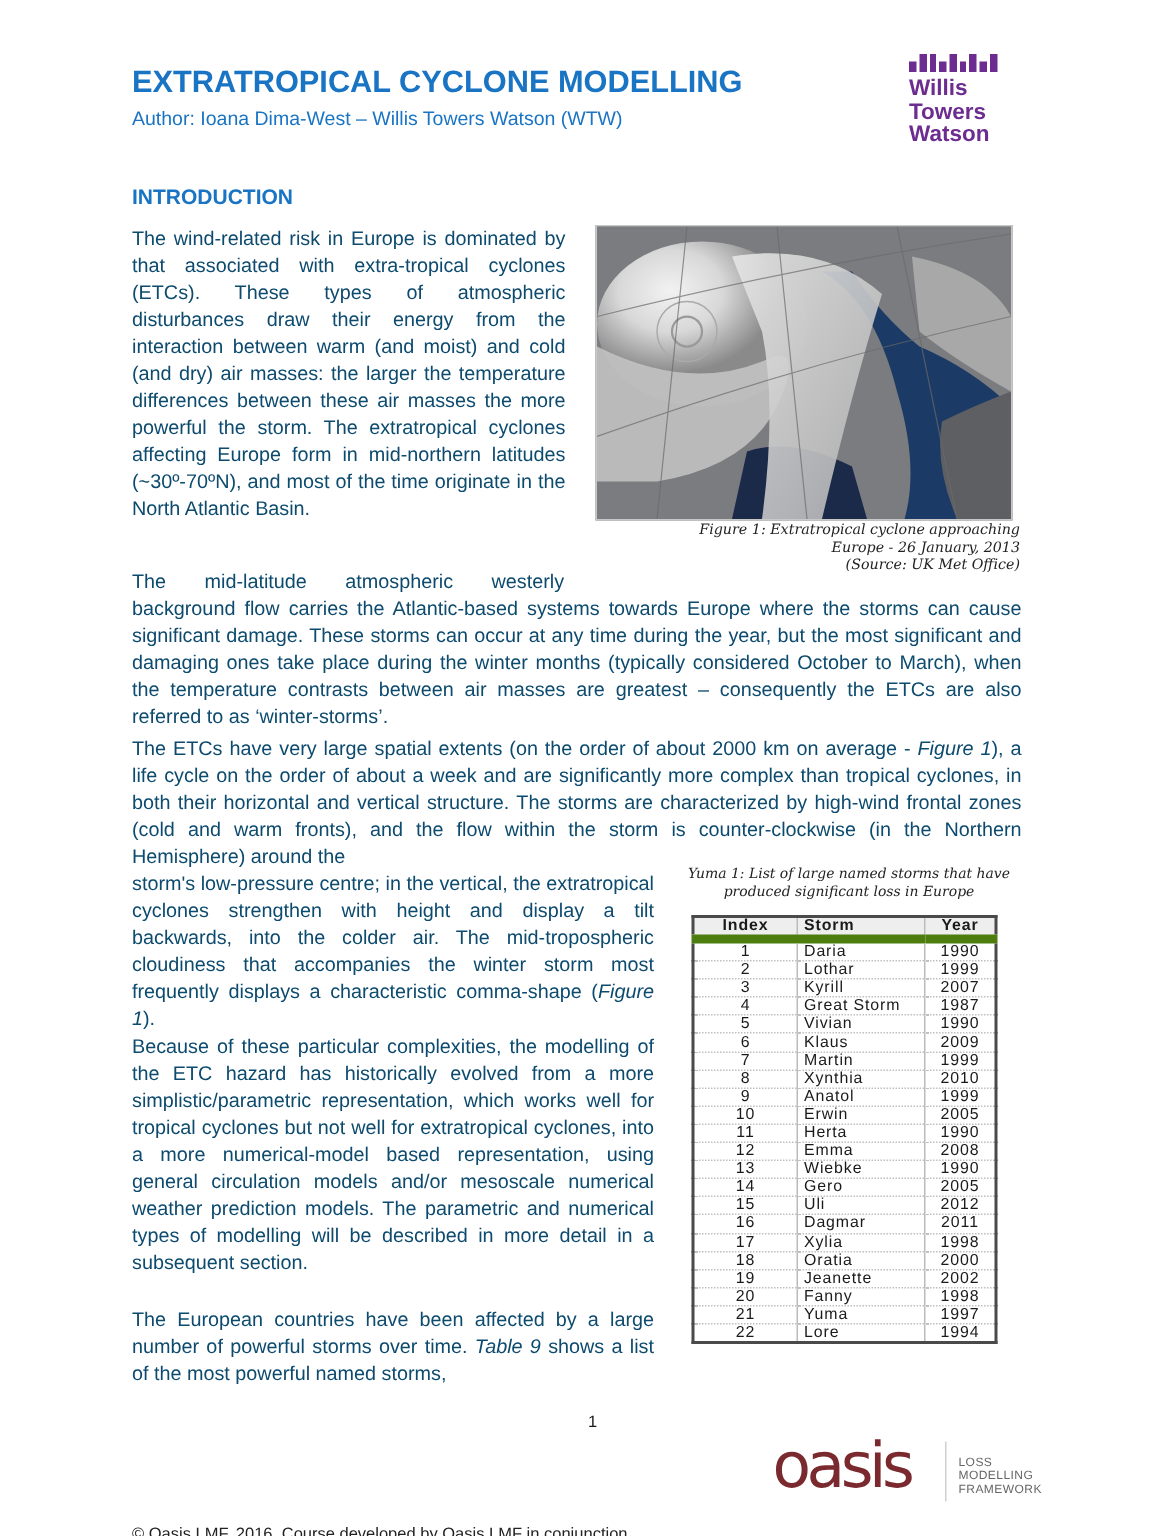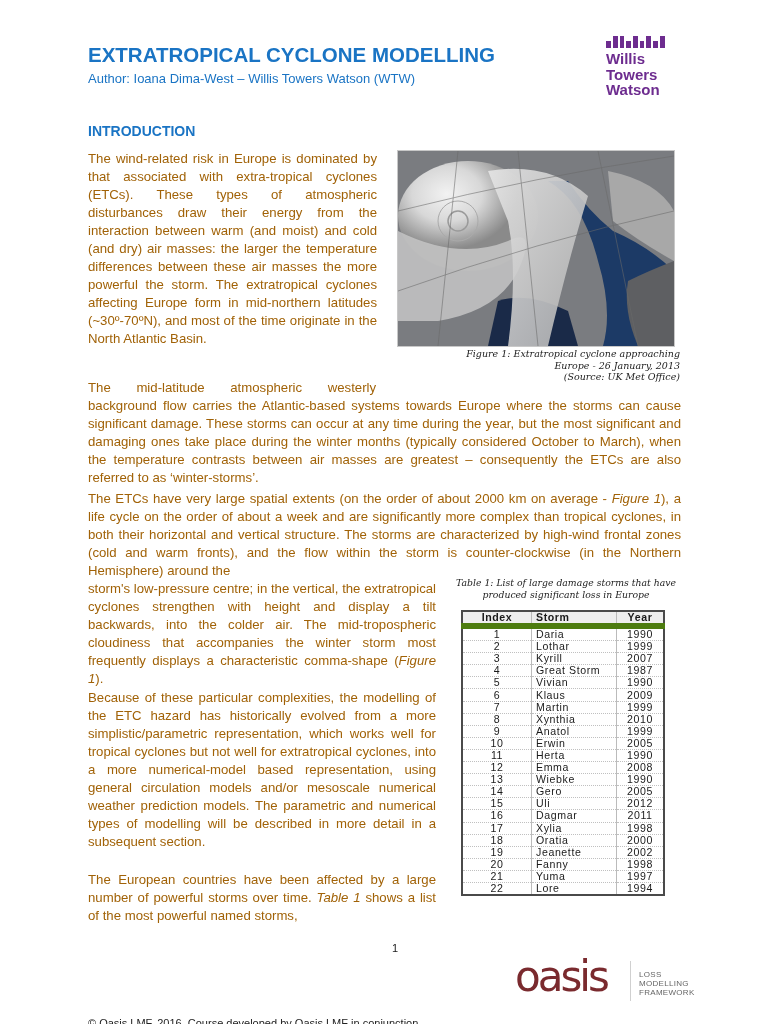--- a/index.html
+++ b/index.html
@@ -10,21 +10,21 @@
   .title { left: 88px; top: 43px; font-size: 20.5px; font-weight: bold; color: #1a74c4; letter-spacing: 0px; white-space: nowrap; text-align: center; }
   .author { left: 88px; top: 71px; font-size: 13px; color: #1a74c4; white-space: nowrap; }
 
   .wtw { left: 606px; top: 36px; width: 70px; }
   .wtw-bars { display: flex; align-items: flex-end; gap: 2px; height: 12px; margin-bottom: 3px; }
   .wtw-bars span { display: block; background: #6d2c8f; width: 5px; }
   .wtw-text { font-size: 15px; font-weight: bold; color: #6d2c8f; line-height: 15.5px; }
 
   .h-intro { left: 88px; top: 123px; font-size: 14px; font-weight: bold; color: #1a74c4; }
 
-  .p { font-size: 13.2px; line-height: 18px; text-align: justify; color: #a16207; }
+  .p { font-size: 13.2px; line-height: 18px; text-align: justify; color: #0c4a6e; }
   .p1 { left: 88px; top: 150px; width: 289px; }
   .p2a { left: 88px; top: 379px; width: 289px; white-space: nowrap; word-spacing: 22px; }
   .p2 { left: 88px; top: 397px; width: 593px; }
   .p3 { left: 88px; top: 490px; width: 593px; }
   .p3b { left: 88px; top: 580px; width: 348px; }
   .p4 { left: 88px; top: 689px; width: 348px; }
   .p5 { left: 88px; top: 871px; width: 348px; }
   .it { font-style: italic; }
 
   .figure { left: 397px; top: 150px; width: 276px; height: 195px; border: 1px solid #c8c8c8; overflow: hidden; background: #6d6f73; }
@@ -111,24 +111,24 @@
 </div>
 
 <div class="abs p p2a">The mid-latitude atmospheric westerly</div>
 <div class="abs p p2">background flow carries the Atlantic-based systems towards Europe where the storms can cause significant damage. These storms can occur at any time during the year, but the most significant and damaging ones take place during the winter months (typically considered October to March), when the temperature contrasts between air masses are greatest – consequently the ETCs are also referred to as ‘winter-storms’.</div>
 
 <div class="abs p p3"><span>The ETCs have very large spatial extents (on the order of about 2000 km on average - </span><span class="it">Figure 1</span><span>), a life cycle on the order of about a week and are significantly more complex than tropical cyclones, in both their horizontal and vertical structure. The storms are characterized by high-wind frontal zones (cold and warm fronts), and the flow within the storm is counter-clockwise (in the Northern Hemisphere) around the</span></div>
 <div class="abs p p3b" style="top:580px"><span>storm's low-pressure centre; in the vertical, the extratropical cyclones strengthen with height and display a tilt backwards, into the colder air. The mid-tropospheric cloudiness that accompanies the winter storm most frequently displays a characteristic comma-shape (</span><span class="it">Figure 1</span><span>).</span></div>
 
 <div class="abs p p4">Because of these particular complexities, the modelling of the ETC hazard has historically evolved from a more simplistic/parametric representation, which works well for tropical cyclones but not well for extratropical cyclones, into a more numerical-model based representation, using general circulation models and/or mesoscale numerical weather prediction models. The parametric and numerical types of modelling will be described in more detail in a subsequent section.</div>
 
-<div class="abs p p5"><span>The European countries have been affected by a large number of powerful storms over time. </span><span class="it">Table 1</span><span> shows a list of the most powerful named storms,</span></div>
+<div class="abs p p5"><span>The European countries have been affected by a large number of powerful storms over time. </span><span class="it">Table 9</span><span> shows a list of the most powerful named storms,</span></div>
 
 <div class="abs tbl-cap">
-  <div>Table 1: List of large damage storms that have</div>
+  <div>Yuma 1: List of large named storms that have</div>
   <div>produced significant loss in Europe</div>
 </div>
 <table class="abs tbl">
   <thead>
     <tr>
       <th class="idx">Index</th>
       <th class="name">Storm</th>
       <th class="yr">Year</th>
     </tr>
   </thead>

